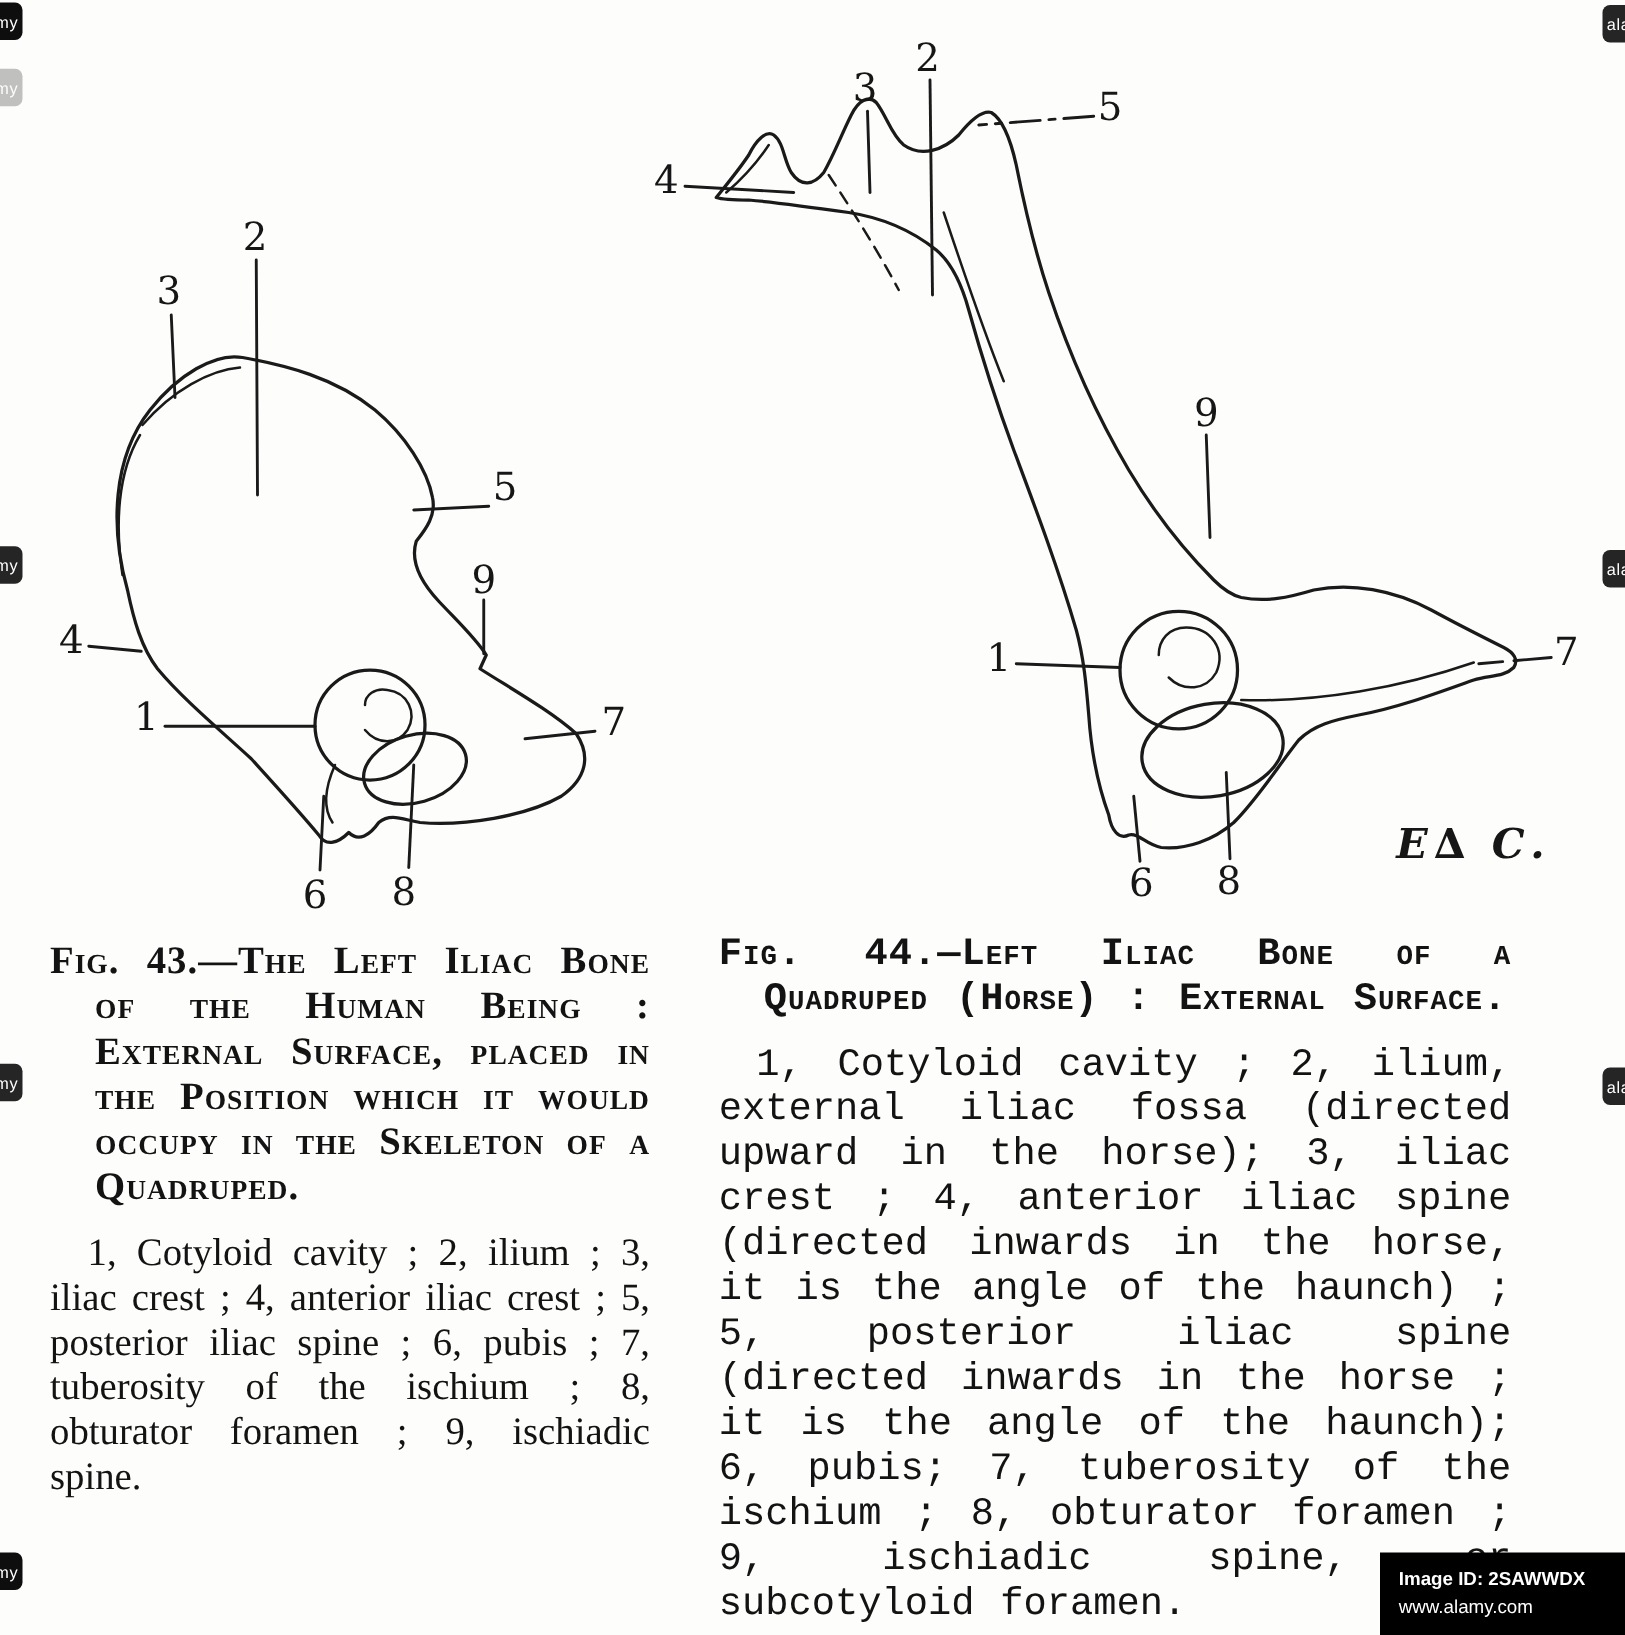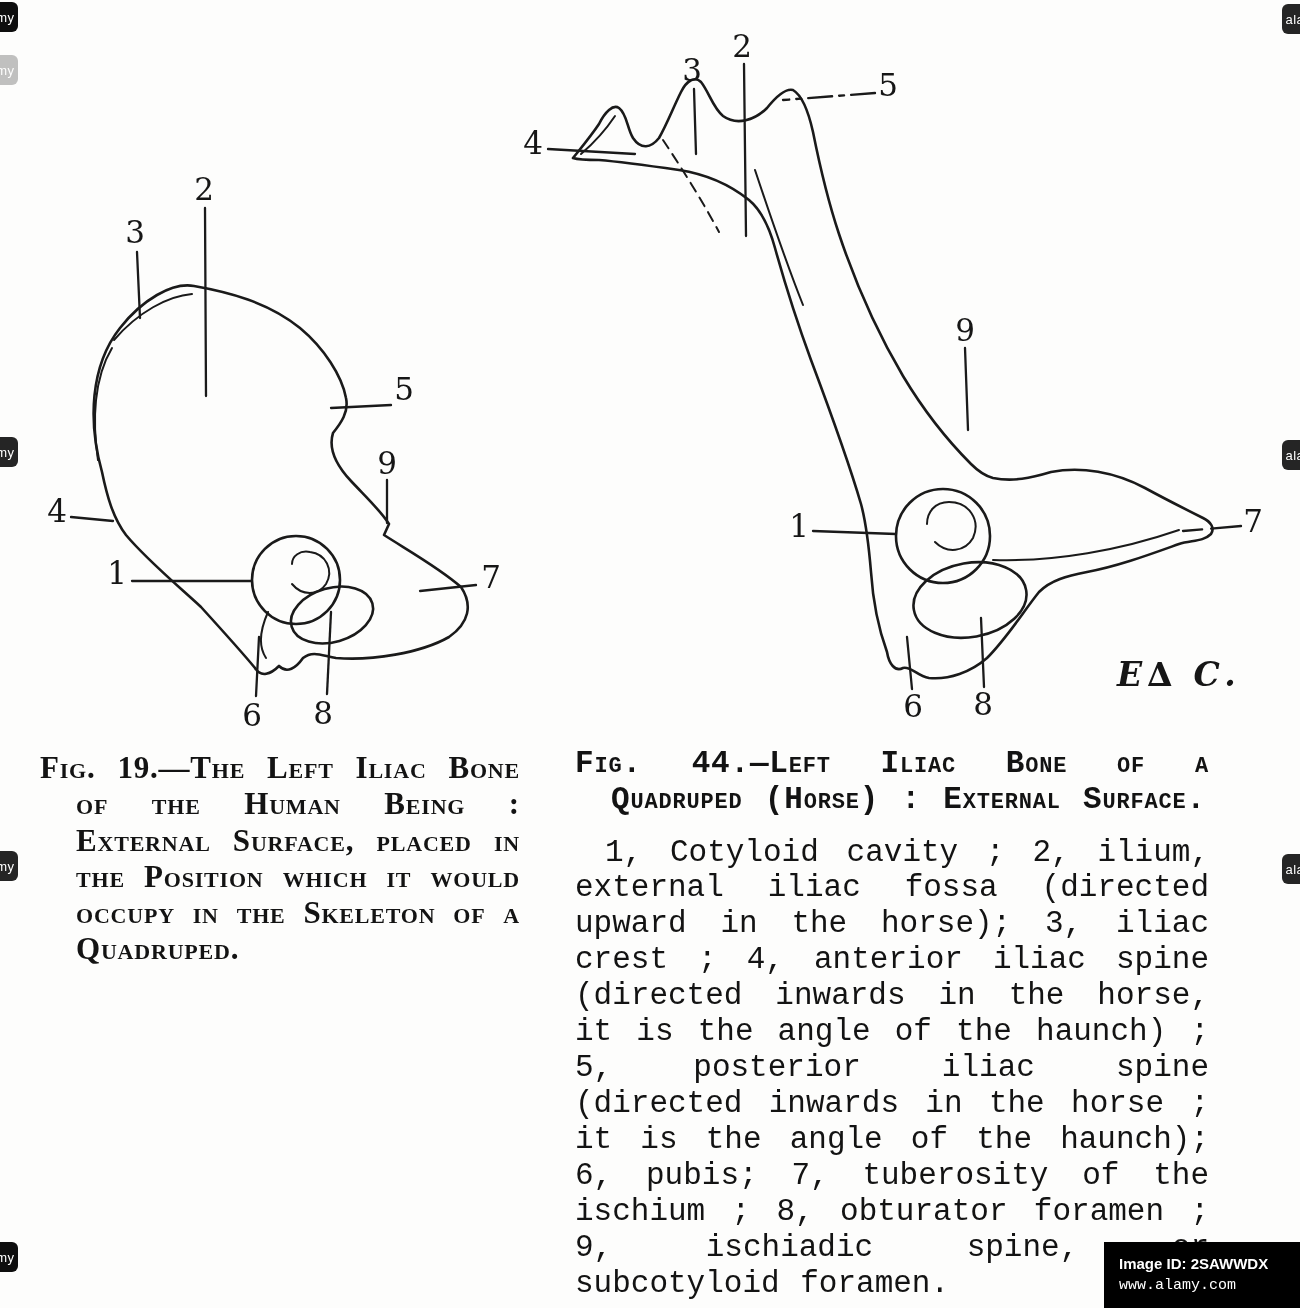--- a/index.html
+++ b/index.html
@@ -40,21 +40,21 @@
     border-radius:6px; color:#fff; font-family:"Liberation Sans",sans-serif;
     font-size:13px; display:flex; align-items:center; justify-content:center;
     overflow:hidden; letter-spacing:0.5px;
   }
   .id-box {
     position:absolute; right:0; bottom:0; width:196px; height:66px;
     background:#000; color:#fff; font-family:"Liberation Sans",sans-serif;
     box-sizing:border-box; padding:13px 17px 0 15px;
   }
   .id-box .line1 { font-size:15px; font-weight:bold; }
-  .id-box .line2 { font-size:15px; margin-top:5px;font-family:Liberation Mono, monospace; }
+  .id-box .line2 { font-size:15px; margin-top:5px; }
 </style>
 </head>
 <body>
 
 <div class="page">
 
   <svg class="fig" style="left:40px; top:160px;" width="480" height="600" viewBox="0 0 480 600">
     <g>
       <path d="M 62,312 C 48,262 50,206 80,168 C 102,140 132,122 154,126
                C 188,132 228,142 260,168 C 284,188 302,216 306,238
@@ -142,21 +142,22 @@
       <text x="450" y="321">9</text>
       <text x="284" y="517">1</text>
       <text x="738" y="512">7</text>
       <text x="398" y="697">6</text>
       <text x="468" y="695">8</text>
       <text class="signature" x="602" y="666">E∆ C.</text>
     </g>
   </svg>
 
   <div class="caption caption-left">
-    <p class="cap-title">Fig. 19.—The Left Iliac Bone of the Human Being : External Surface, placed in the Position which it would occupy in the Skeleton of a Quadruped.</p>
+    <p class="cap-title">Fig. 43.—The Left Iliac Bone of the Human Being : External Surface, placed in the Position which it would occupy in the Skeleton of a Quadruped.</p>
+    <p class="cap-body">1, Cotyloid cavity ;  2, ilium ; 3, iliac crest ;  4, anterior iliac crest ;  5, posterior iliac spine ; 6, pubis ;  7, tuberosity of the ischium ;  8, obturator foramen ; 9, ischiadic spine.</p>
   </div>
 
   <div class="caption caption-right">
     <p class="cap-title">Fig. 44.—Left Iliac Bone of a Quadruped (Horse) :  External Surface.</p>
     <p class="cap-body">1, Cotyloid cavity ; 2, ilium, external iliac fossa (directed upward in the horse); 3, iliac crest ; 4, anterior iliac spine (directed inwards in the horse, it is the angle of the haunch) ; 5, posterior iliac spine (directed inwards in the horse ; it is the angle of the haunch); 6, pubis; 7, tuberosity of the ischium ; 8, obturator foramen ; 9, ischiadic spine, or subcotyloid foramen.</p>
   </div>
 
   <div class="wm-tile" style="left:-26px; top:2px;">
       <span>alamy</span>
     </div>

